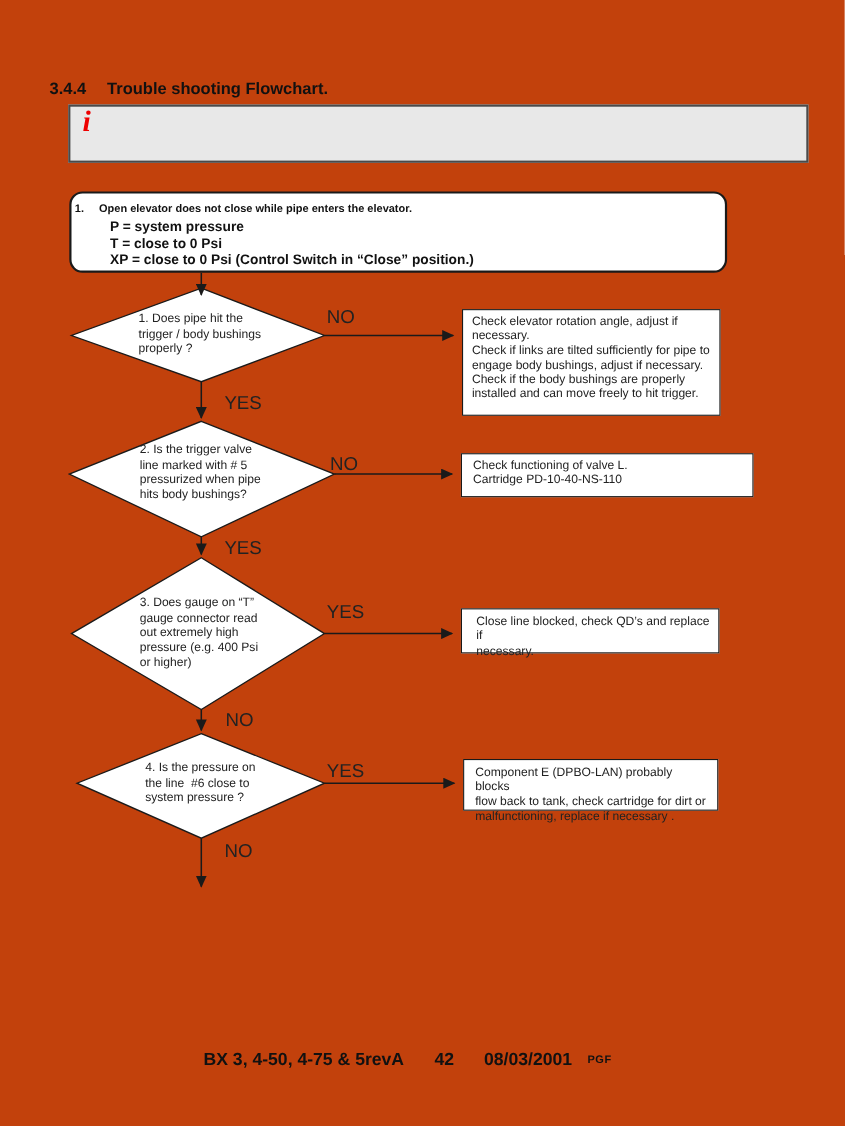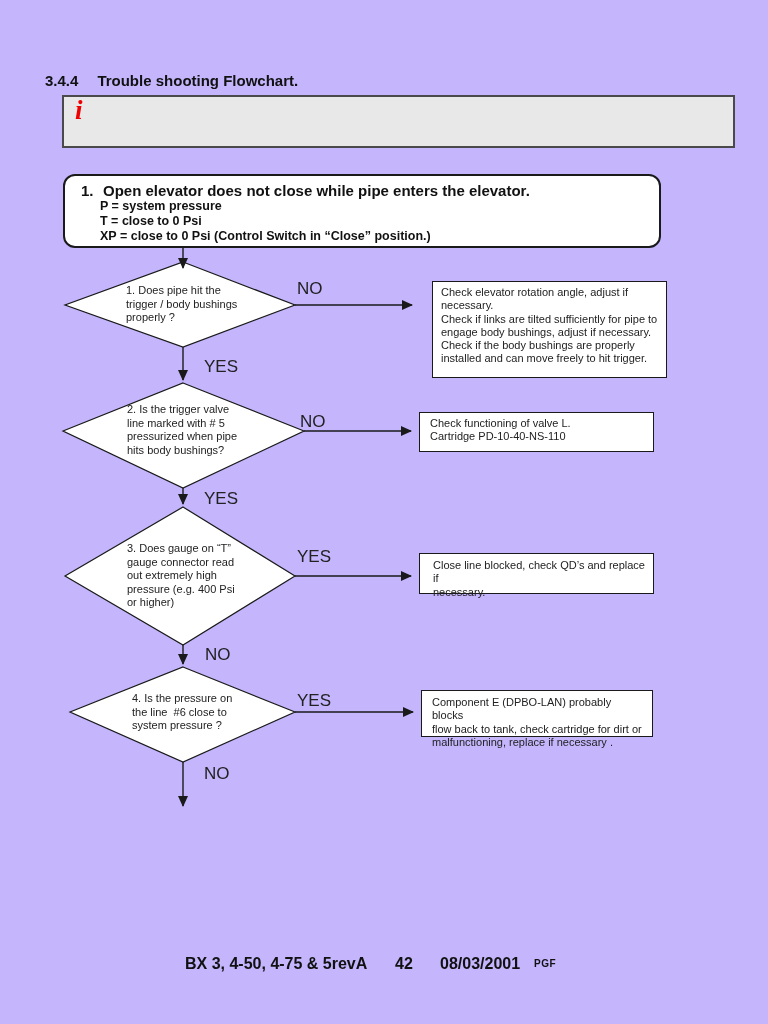--- a/index.html
+++ b/index.html
@@ -1,21 +1,21 @@
 <!DOCTYPE html>
 <html><head>
 <meta charset="utf-8">
 <style>
   * { margin: 0; padding: 0; box-sizing: border-box; }
   html, body { background: #ffffff; }
   .page {
     position: relative;
     width: 768px;
     height: 1024px;
-    background: #c4b5fd;
+    background: #c2410c;
     font-family: "Liberation Sans", sans-serif;
     color: #111111;
     overflow: hidden;
   }
   .heading {
     position: absolute;
     left: 45px;
     top: 72px;
     font-size: 15px;
     font-weight: bold;
@@ -63,22 +63,22 @@
     position: absolute;
     left: 63px;
     top: 174px;
     width: 598px;
     height: 74px;
     background: #ffffff;
     border: 2px solid #1a1a1a;
     border-radius: 12px;
   }
   .start-title {
-    margin: 6px 0 0 16px;
-    font-size: 15px;
+    margin: 6px 0 0 3px;
+    font-size: 10px;
     font-weight: bold;
     line-height: 17px;
   }
   .start-title .num { display: inline-block; width: 22px; }
   .start-sub {
     margin: 0 0 0 35px;
     font-size: 12.5px;
     font-weight: bold;
     line-height: 15px;
     white-space: pre-line;
@@ -188,27 +188,27 @@
 
   <div class="blabel" style="left:297px; top:279px;">NO</div>
   <div class="blabel" style="left:204px; top:357px;">YES</div>
   <div class="blabel" style="left:300px; top:412px;">NO</div>
   <div class="blabel" style="left:204px; top:489px;">YES</div>
   <div class="blabel" style="left:297px; top:547px;">YES</div>
   <div class="blabel" style="left:205px; top:645px;">NO</div>
   <div class="blabel" style="left:297px; top:691px;">YES</div>
   <div class="blabel" style="left:204px; top:764px;">NO</div>
 
-  <div class="action-box" style="left:420px; top:281px; width:235px; height:97px; padding:4px 6px 0 8px;margin-left:12px;">Check elevator rotation angle, adjust if
+  <div class="action-box" style="left:420px; top:281px; width:235px; height:97px; padding:4px 6px 0 8px;">Check elevator rotation angle, adjust if
 necessary.
 Check if links are tilted sufficiently for pipe to
 engage body bushings, adjust if necessary.
 Check if the body bushings are properly
 installed and can move freely to hit trigger.</div>
-  <div class="action-box" style="left:419px; top:412px; width:235px; height:40px; padding:4px 6px 0 10px;">Check functioning of valve L.
+  <div class="action-box" style="left:419px; top:412px; width:266px; height:40px; padding:4px 6px 0 10px;">Check functioning of valve L.
 Cartridge PD-10-40-NS-110</div>
   <div class="action-box" style="left:419px; top:553px; width:235px; height:41px; padding:5px 6px 0 13px;">Close line blocked, check QD’s and replace if
 necessary.</div>
   <div class="action-box" style="left:421px; top:690px; width:232px; height:47px; padding:5px 8px 0 10px;">Component E (DPBO-LAN) probably blocks
 flow back to tank, check cartridge for dirt or
 malfunctioning, replace if necessary .</div>
 
 
   <div class="footer">
     <span class="f-doc">BX 3, 4-50, 4-75 &amp; 5revA</span>

